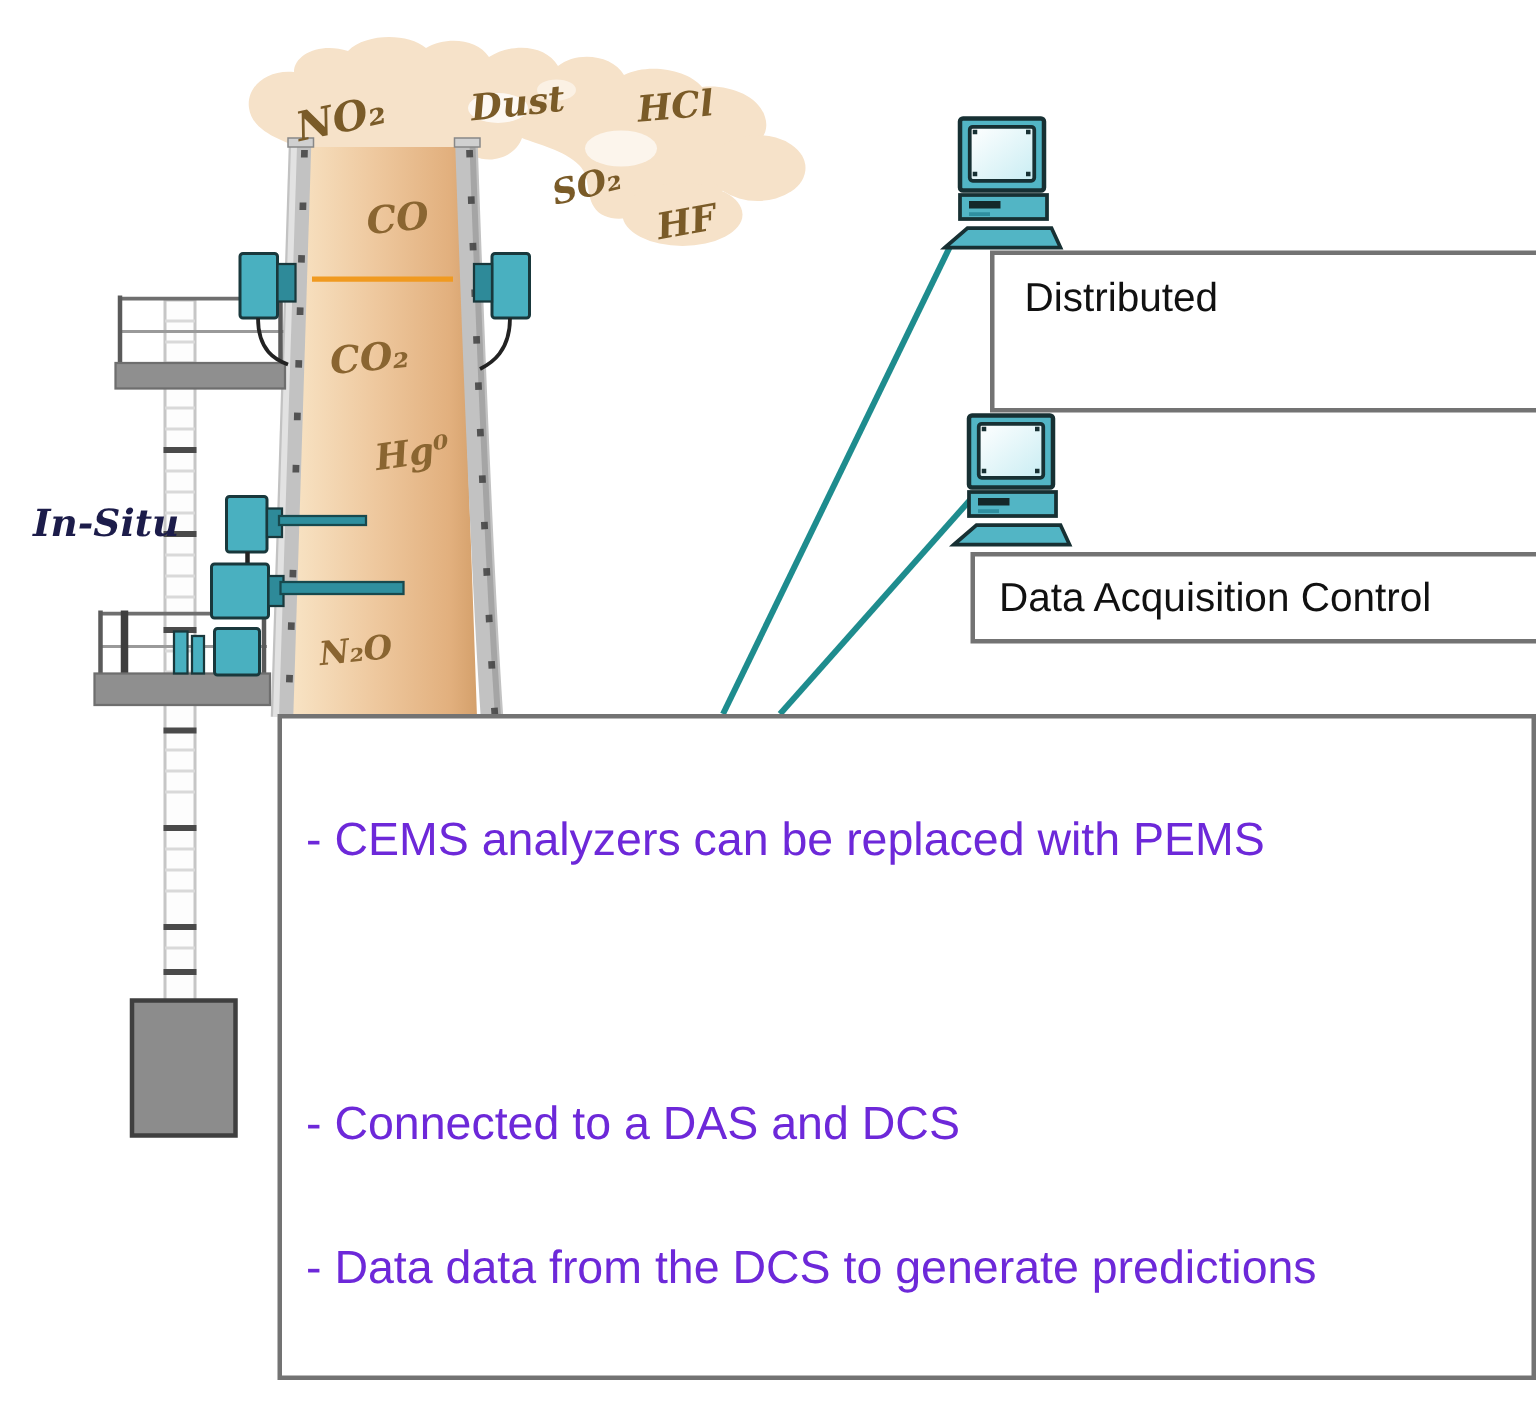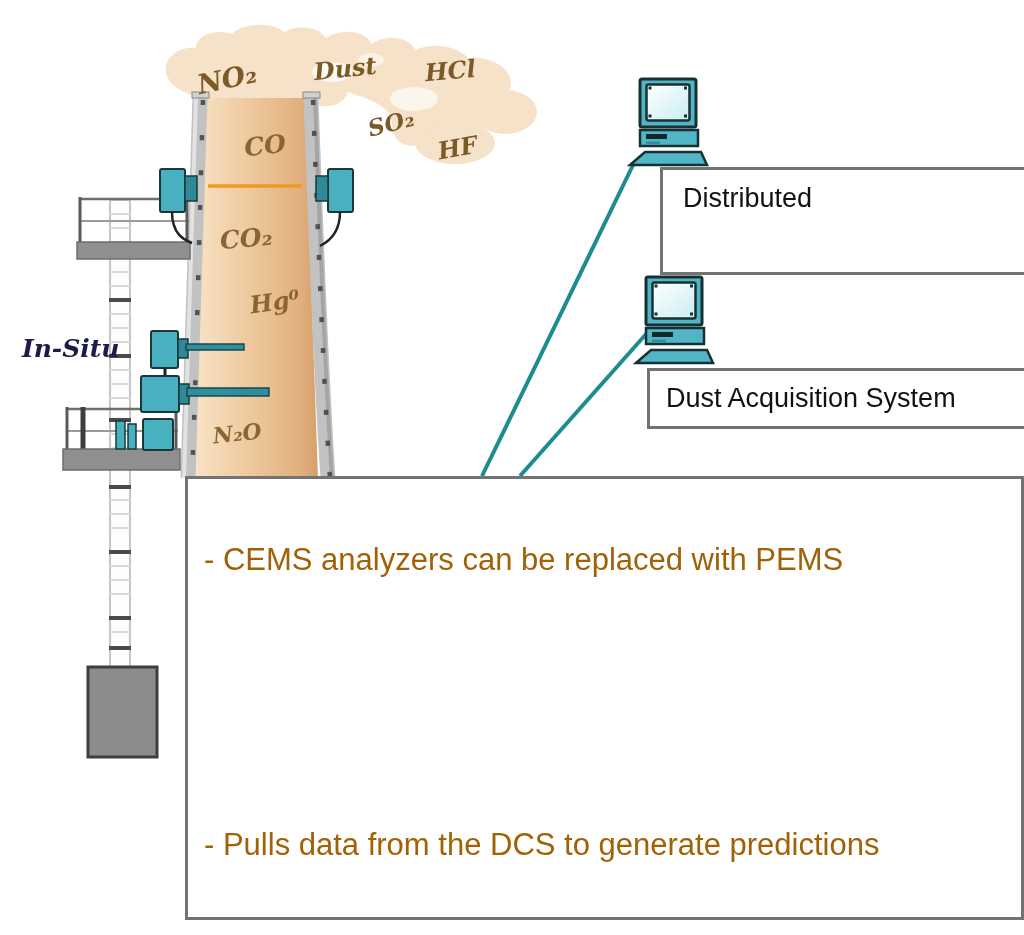--- a/index.html
+++ b/index.html
@@ -5,21 +5,21 @@
   html,body{margin:0;padding:0;background:#fff;}
   body{font-family:"Liberation Sans",sans-serif;}
   #canvas{position:relative;width:1024px;height:935px;background:#fff;overflow:hidden;}
   #illustration{position:absolute;left:0;top:0;z-index:1;}
   .label-box{position:absolute;background:#fff;border:3px solid #737373;z-index:3;color:#111;margin-left:27px;}
   #dcs-box{left:633px;top:167px;width:354px;height:94px;padding:8px 0 0 20px;
            font-size:27px;line-height:40px;}
   #das-box{left:620px;top:368px;width:372px;height:55px;display:flex;align-items:center;
            padding-left:16px;font-size:27px;}
   #notes-box{left:158px;top:476px;width:833px;height:438px;}
-  .note-line{position:absolute;left:16px;font-size:31px;color:#a16207;white-space:nowrap;}
+  .note-line{position:absolute;left:16px;font-size:31px;color:#6d28d9;white-space:nowrap;}
   .note-0{top:63px;} .note-1{top:156px;} .note-2{top:252px;} .note-3{top:348px;}
   .gas-label{font-family:"DejaVu Serif",serif;font-style:italic;font-weight:bold;}
 </style>
 </head>
 <body>
 
 <div id="canvas">
 
   <svg id="illustration" width="1024" height="935" viewBox="0 0 1024 935">
     <defs>
@@ -187,21 +187,22 @@
     </g>
 
     <text x="22" y="357" font-size="25" class="gas-label" fill="#1c1c4a">In-Situ</text>
   </svg>
 
   <div id="dcs-box" class="label-box">
     <div>Distributed</div>
   </div>
 
   <div id="das-box" class="label-box">
-    <span>Dust Acquisition System</span>
+    <span>Data Acquisition Control</span>
   </div>
 
   <div id="notes-box" class="label-box">
     <div class="note-line note-0">- CEMS analyzers can be replaced with PEMS</div>
-    <div class="note-line note-3">- Pulls data from the DCS to generate predictions</div>
+    <div class="note-line note-2">- Connected to a DAS and DCS</div>
+    <div class="note-line note-3">- Data data from the DCS to generate predictions</div>
   </div>
 
 </div>
 
 </body></html>

